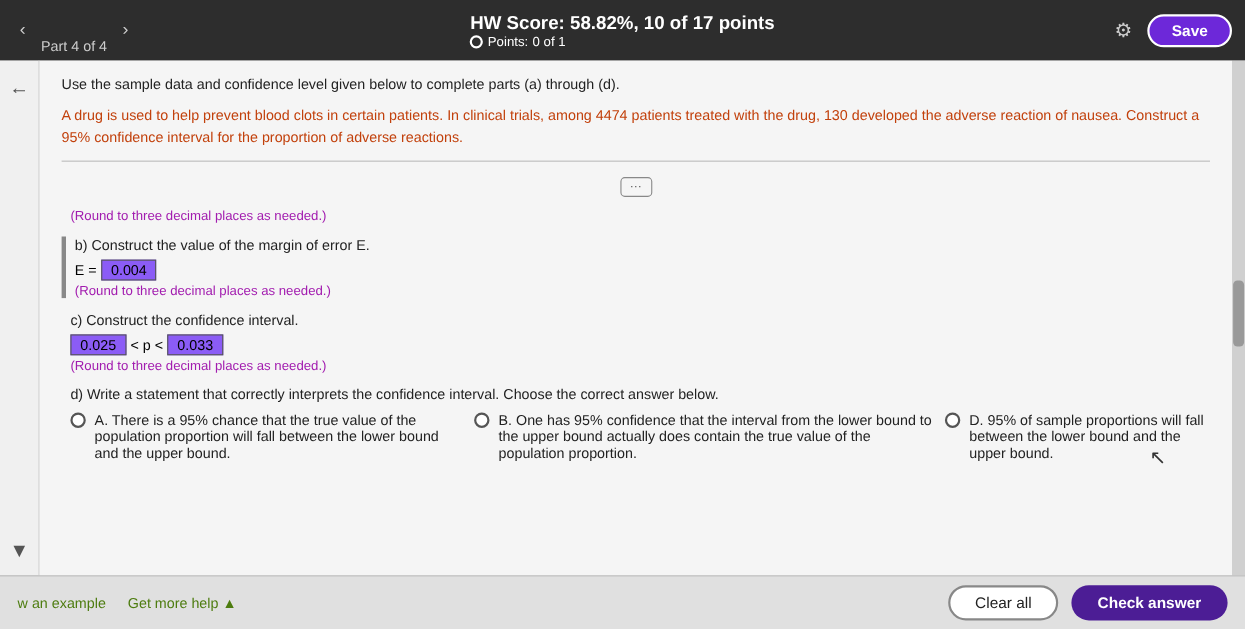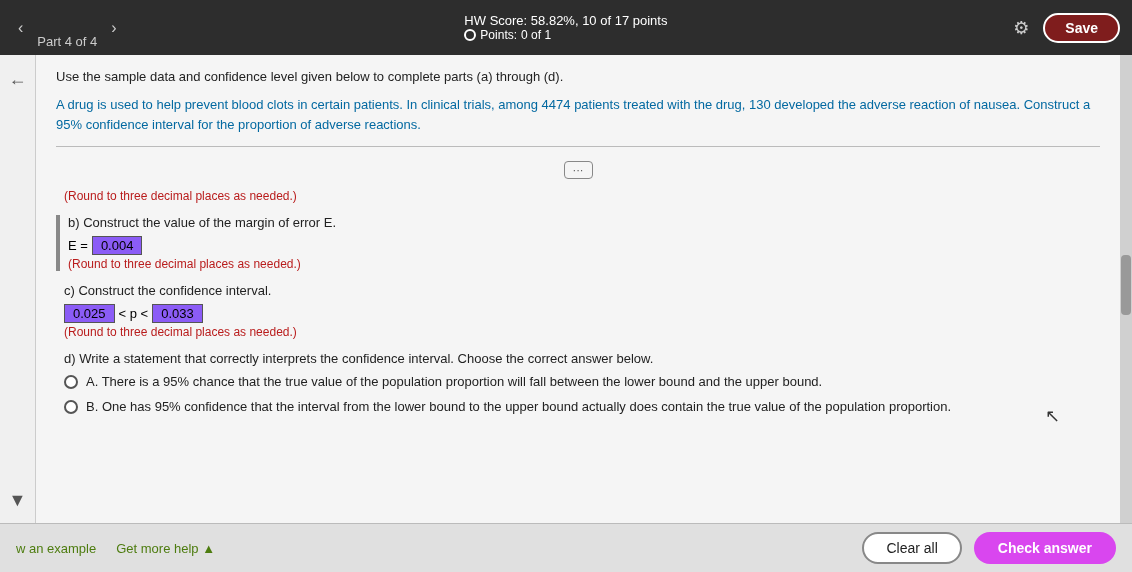--- a/index.html
+++ b/index.html
@@ -53,22 +53,22 @@
       gap: 16px;
     }
 
     .score-section {
       text-align: center;
       color: white;
       font-size: 12px;
     }
 
     .score-section .hw-score {
-      font-weight: normal;
-      font-size: 13px;
+      font-weight: bold;
+      font-size: 17px;
     }
 
     .score-section .points {
       display: flex;
       align-items: center;
       gap: 4px;
       font-size: 12px;
     }
 
     .circle-icon {
@@ -88,21 +88,21 @@
     .gear-btn {
       background: none;
       border: none;
       color: #ccc;
       font-size: 18px;
       cursor: pointer;
       padding: 4px;
     }
 
     .save-btn {
-      background: #7f1d1d;
+      background: #6d28d9;
       color: white;
       border: 2px solid white;
       border-radius: 20px;
       padding: 5px 20px;
       font-size: 14px;
       font-weight: bold;
       cursor: pointer;
     }
 
     .main-content {
@@ -156,21 +156,21 @@
 
     .question-intro {
       font-size: 13px;
       color: #222;
       margin-bottom: 8px;
       line-height: 1.5;
     }
 
     .question-body {
       font-size: 13px;
-      color: #0369a1;
+      color: #c2410c;
       line-height: 1.6;
       margin-bottom: 10px;
     }
 
     .divider {
       border: none;
       border-top: 1px solid #bbb;
       margin: 10px 0;
     }
 
@@ -210,34 +210,33 @@
       display: inline-block;
       border: 1px solid #555;
       padding: 1px 8px;
       min-width: 48px;
       font-size: 13px;
       background: #8b5cf6;
     }
 
     .round-note {
       font-size: 12px;
-      color: #b91c1c;
+      color: #a21caf;
       margin-bottom: 8px;
     }
 
     .section-label {
       font-size: 13px;
       color: #222;
       font-weight: normal;
       margin-bottom: 6px;
     }
 
     .radio-options {
       display: flex;
-      flex-direction: column;
       gap: 10px;
       margin-top: 8px;
     }
 
     .radio-option {
       display: flex;
       align-items: flex-start;
       gap: 8px;
       font-size: 13px;
       color: #222;
@@ -298,21 +297,21 @@
       background: white;
       color: #222;
       border: 2px solid #888;
       border-radius: 20px;
       padding: 6px 22px;
       font-size: 14px;
       cursor: pointer;
     }
 
     .check-answer-btn {
-      background: #d946ef;
+      background: #4c1d95;
       color: white;
       border: none;
       border-radius: 20px;
       padding: 8px 24px;
       font-size: 14px;
       font-weight: bold;
       cursor: pointer;
     }
 
     .part-section {
@@ -402,20 +401,24 @@
       <div class="radio-options">
 
       <div class="radio-option">
             <div class="radio-circle"></div>
             <span>A.  There is a 95% chance that the true value of the population proportion will fall between the lower bound and the upper bound.</span>
           </div>
           <div class="radio-option">
             <div class="radio-circle"></div>
             <span>B.  One has 95% confidence that the interval from the lower bound to the upper bound actually does contain the true value of the population proportion.</span>
           </div>
+          <div class="radio-option">
+            <div class="radio-circle"></div>
+            <span>D.  95% of sample proportions will fall between the lower bound and the upper bound.</span>
+          </div>
         </div>
     </div>
 
     <div class="cursor-icon">↖</div>
   </div>
 
   <div class="right-scrollbar">
     <div class="scrollbar-thumb"></div>
   </div>
 </div>

